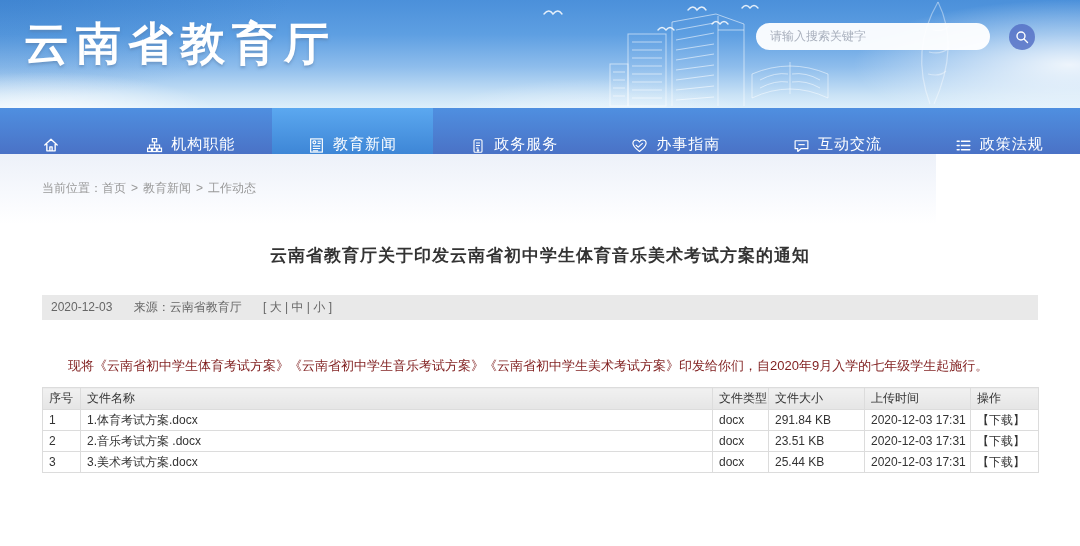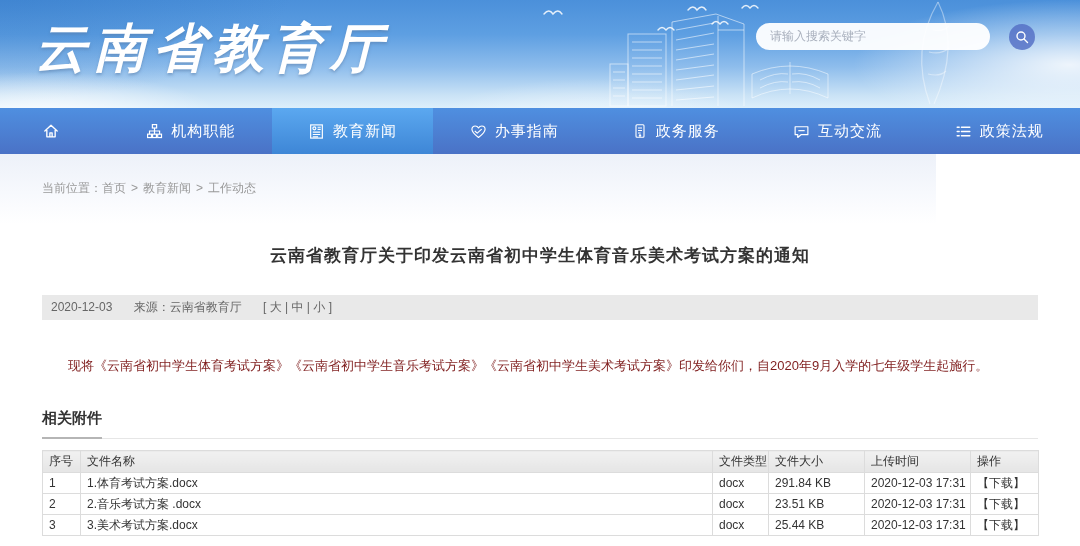--- a/index.html
+++ b/index.html
@@ -12,24 +12,23 @@
     position:relative; width:1080px; height:108px; overflow:hidden;
     background:
       radial-gradient(260px 70px at 4% 112%, rgba(255,255,255,.95), rgba(255,255,255,0) 70%),
       radial-gradient(300px 90px at 99% 60%,  rgba(255,255,255,.85), rgba(255,255,255,0) 72%),
       radial-gradient(240px 70px at 55% 118%, rgba(255,255,255,.55), rgba(255,255,255,0) 70%),
       radial-gradient(420px 160px at 0% -10%, rgba(40,110,190,.35), rgba(40,110,190,0) 70%),
       linear-gradient(180deg,#4b90da 0%, #5e9fe2 32%, #8ebdec 62%, #c9e2f6 88%, #ddeffb 100%);
   }
   .decor { position:absolute; left:0; top:0; pointer-events:none; }
   .site-title {
-    position:absolute; left:35px; top:14px;
-    font-size:52px; font-weight:bold; color:#fff; letter-spacing:7px;
+    position:absolute; left:24px; top:14px;
+    font-size:45px; font-weight:bold; color:#fff; letter-spacing:7px;
     text-shadow:0 2px 3px rgba(90,125,170,.55);
-    font-style:italic;
   }
   .search-box { position:absolute; left:756px; top:23px; width:282px; height:28px; }
   .search-input {
     position:absolute; left:0; top:0; width:234px; height:27px;
     border:none; outline:none; border-radius:14px;
     background:rgba(255,255,255,.95); padding:0 14px;
     font-size:12px; color:#c2410c; font-family:Liberation Mono, monospace;
   }
   .search-input::placeholder { color:#a9b0bd; }
   .search-btn {
@@ -37,21 +36,21 @@
     border:none; border-radius:50%; background:rgba(83,110,197,.82);
     cursor:pointer; display:flex; align-items:center; justify-content:center;
   }
 
   
   .nav {
     display:flex; width:1080px; height:46px;
     background:linear-gradient(180deg,#4f8fe0,#4a72c6);
   }
   .nav-item {
-    flex:1; display:flex; align-items:center; justify-content:center; gap:8px;
+    flex:1; display:flex; align-items:flex-end; justify-content:center; gap:8px;
     color:#fff; font-size:15px; letter-spacing:1px; cursor:pointer; height:46px;
   }
   .nav-item.home { flex:0 0 110px; }
   .nav-item.active { background:linear-gradient(180deg,#5ba8f0,#3e86d6); }
   .nav-item svg { flex:0 0 auto; }
 
   
   .crumb-band {
     width:936px; height:70px; padding:26px 8px 0 42px;
     background:linear-gradient(180deg,#edf1f9 0%, #f7f9fd 55%, #ffffff 100%);
@@ -175,43 +174,43 @@
           <rect x="2.5" y="1.8" width="11" height="12.4"></rect>
           <circle cx="6" cy="5" r="1.4"></circle>
           <path d="M9 4 h3 M9 6 h3 M4.5 8.6 h7 M4.5 10.8 h7 M4.5 13 h5"></path>
         </g>
       </svg>
       <span>教育新闻</span>
     </div>
 
 
     <div class="nav-item">
-      <svg width="17" height="17" viewBox="0 0 16 16">
-        <g fill="none" stroke="#fff" stroke-width="1.1" stroke-linejoin="round">
-          <path d="M8 13.6 C4 10.6 1.8 8.4 1.8 5.9 C1.8 4.1 3.2 2.8 4.9 2.8 C6.2 2.8 7.4 3.6 8 4.7 C8.6 3.6 9.8 2.8 11.1 2.8 C12.8 2.8 14.2 4.1 14.2 5.9 C14.2 8.4 12 10.6 8 13.6 Z"></path>
-          <path d="M4.5 7.5 l2.3 2 L11 5.8"></path>
-        </g>
-      </svg>
-      <span>办事指南</span>
-    </div>
-
-    <div class="nav-item">
       <svg width="16" height="16" viewBox="0 0 16 16">
         <g fill="none" stroke="#fff" stroke-width="1.1">
           <rect x="4" y="1.8" width="8" height="12.4" rx="1"></rect>
           <path d="M6 5 h4 M6 7.5 h4 M6 10 h2.6"></path>
           <circle cx="8" cy="12.6" r=".7"></circle>
         </g>
       </svg>
       <span>政务服务</span>
     </div>
 
     <div class="nav-item">
       <svg width="17" height="17" viewBox="0 0 16 16">
         <g fill="none" stroke="#fff" stroke-width="1.1" stroke-linejoin="round">
+          <path d="M8 13.6 C4 10.6 1.8 8.4 1.8 5.9 C1.8 4.1 3.2 2.8 4.9 2.8 C6.2 2.8 7.4 3.6 8 4.7 C8.6 3.6 9.8 2.8 11.1 2.8 C12.8 2.8 14.2 4.1 14.2 5.9 C14.2 8.4 12 10.6 8 13.6 Z"></path>
+          <path d="M4.5 7.5 l2.3 2 L11 5.8"></path>
+        </g>
+      </svg>
+      <span>办事指南</span>
+    </div>
+
+    <div class="nav-item">
+      <svg width="17" height="17" viewBox="0 0 16 16">
+        <g fill="none" stroke="#fff" stroke-width="1.1" stroke-linejoin="round">
           <path d="M2 3.5 H14 V11 H7.5 L4.5 13.6 V11 H2 Z"></path>
           <path d="M5 7.2 h6"></path>
         </g>
       </svg>
       <span>互动交流</span>
     </div>
 
     <div class="nav-item">
       <svg width="17" height="17" viewBox="0 0 16 16">
         <g fill="none" stroke="#fff" stroke-width="1.2" stroke-linecap="round">
@@ -229,23 +228,20 @@
   <h1 class="article-title">云南省教育厅关于印发云南省初中学生体育音乐美术考试方案的通知</h1>
 
   <div class="date-bar">
     <span>2020-12-03</span>
     <span>来源：云南省教育厅</span>
     <span>[ 大 | 中 | 小 ]</span>
   </div>
 
   <p class="article-body">现将《云南省初中学生体育考试方案》《云南省初中学生音乐考试方案》《云南省初中学生美术考试方案》印发给你们，自2020年9月入学的七年级学生起施行。</p>
 
-  <div class="attach-head">
-    <h2>相关附件</h2>
-  </div>
 
   <table class="attach-table">
     <colgroup>
       <col class="col-idx">
         <col class="col-name">
         <col class="col-type">
       <col class="col-size">
         <col class="col-time">
         <col class="col-act">
     </colgroup>

